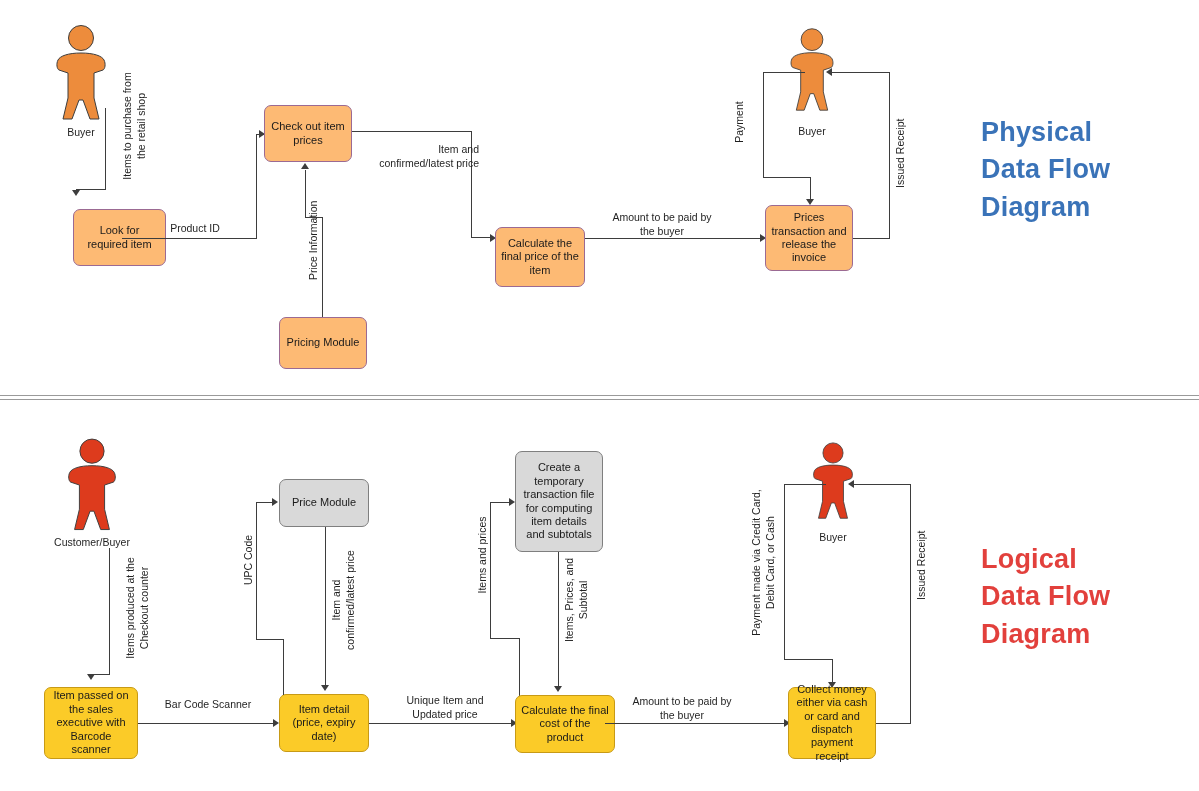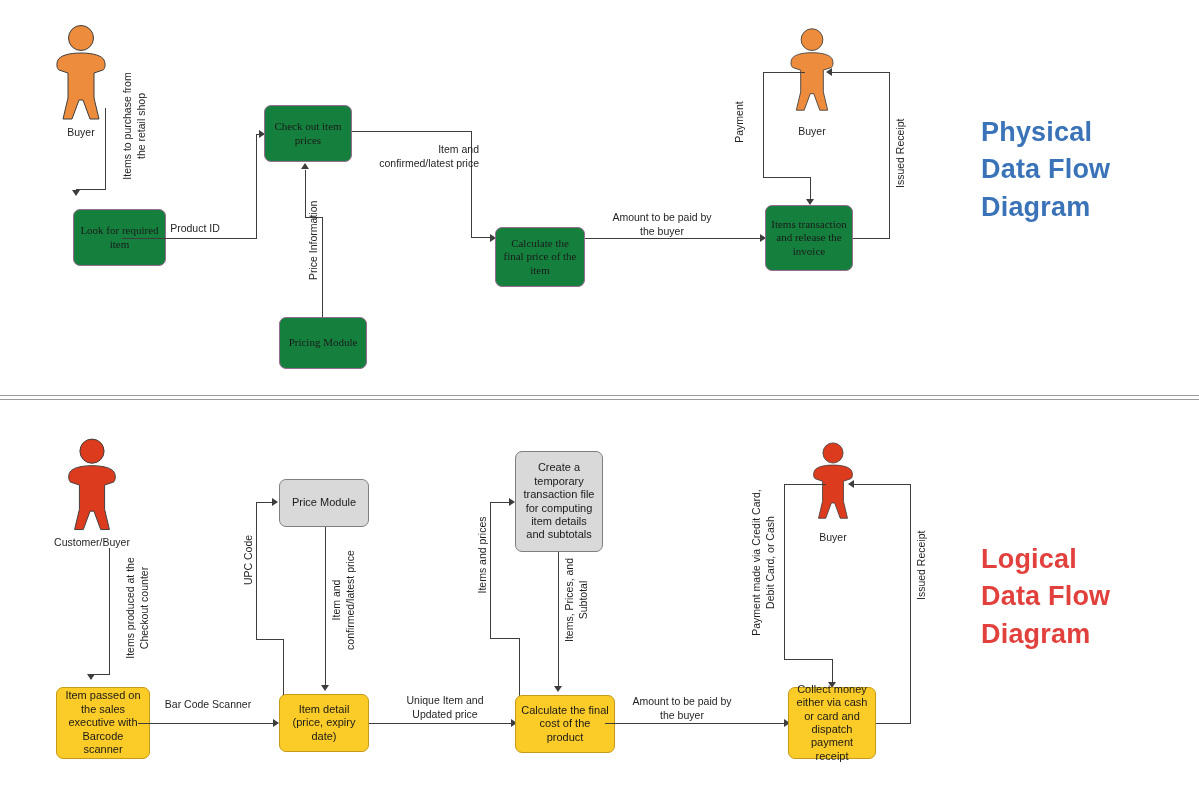--- a/index.html
+++ b/index.html
@@ -6,21 +6,21 @@
   body{font-family:"Liberation Sans","DejaVu Sans",sans-serif;}
   #canvas{position:relative;width:1199px;height:791px;background:#fff;overflow:hidden;}
 
   
   .box{
     position:absolute;box-sizing:border-box;
     display:flex;align-items:center;justify-content:center;text-align:center;
     border-radius:7px;font-size:11px;line-height:1.22;color:#1a1a1a;
     padding:3px 5px;
   }
-  .box.pink{background:#15803d;border:1.2px solid #9b6a93;font-family:Liberation Serif, serif;}
+  .box.pink{background:#fdba74;border:1.2px solid #9b6a93;}
   .box.yellow{background:#fbcb28;border:1.2px solid #c79a16;}
   .box.gray{background:#d9d9d9;border:1.2px solid #7f7f7f;}
 
   
   .h,.v{position:absolute;background:#3d3d3d;}
   .h{height:1.2px;}
   .v{width:1.2px;}
 
   .arw{position:absolute;width:0;height:0;}
   .arw.r{border-left:6px solid #3d3d3d;border-top:4px solid transparent;border-bottom:4px solid transparent;}
@@ -127,21 +127,21 @@
   </div>
 
   <div class="h" style="left:763px;top:72px;width:42px;"></div>
   <div class="v" style="left:763px;top:72px;height:105px;"></div>
   <div class="h" style="left:763px;top:177px;width:48px;"></div>
   <div class="v" style="left:810px;top:177px;height:24px;"></div>
   <div class="arw d" style="left:806px;top:199px;"></div>
   <div class="lbl rot" style="left:733px;top:152px;width:60px;">Payment</div>
 
   <div class="box pink" style="left:765px;top:205px;width:88px;height:66px;">
-    <span>Items
+    <span>Prices
 transaction and
 release the
 invoice</span>
   </div>
 
   <div class="h" style="left:853px;top:238px;width:37px;"></div>
   <div class="v" style="left:889px;top:72px;height:167px;"></div>
   <div class="h" style="left:832px;top:72px;width:58px;"></div>
   <div class="arw l" style="left:826px;top:68px;"></div>
   <div class="lbl rot" style="left:894px;top:188px;width:90px;text-align:left;">Issued Receipt</div>
@@ -160,21 +160,21 @@
     </svg>
     <span class="cap" style="top:99px;">Customer/Buyer</span>
   </div>
 
   <div class="v" style="left:109px;top:548px;height:127px;"></div>
   <div class="h" style="left:91px;top:674px;width:19px;"></div>
   <div class="arw d" style="left:87px;top:674px;"></div>
   <div class="lbl rot" style="left:124px;top:668px;width:120px;">Items produced at the
 Checkout counter</div>
 
-  <div class="box yellow" style="left:44px;top:687px;width:94px;height:72px;margin-left:12px;">
+  <div class="box yellow" style="left:44px;top:687px;width:94px;height:72px;">
     <span>Item passed on
 the sales
 executive with
 Barcode scanner</span>
   </div>
 
   <div class="h" style="left:138px;top:723px;width:138px;"></div>
   <div class="arw r" style="left:273px;top:719px;"></div>
   <div class="lbl" style="left:150px;top:698px;width:116px;">Bar Code Scanner</div>
 

